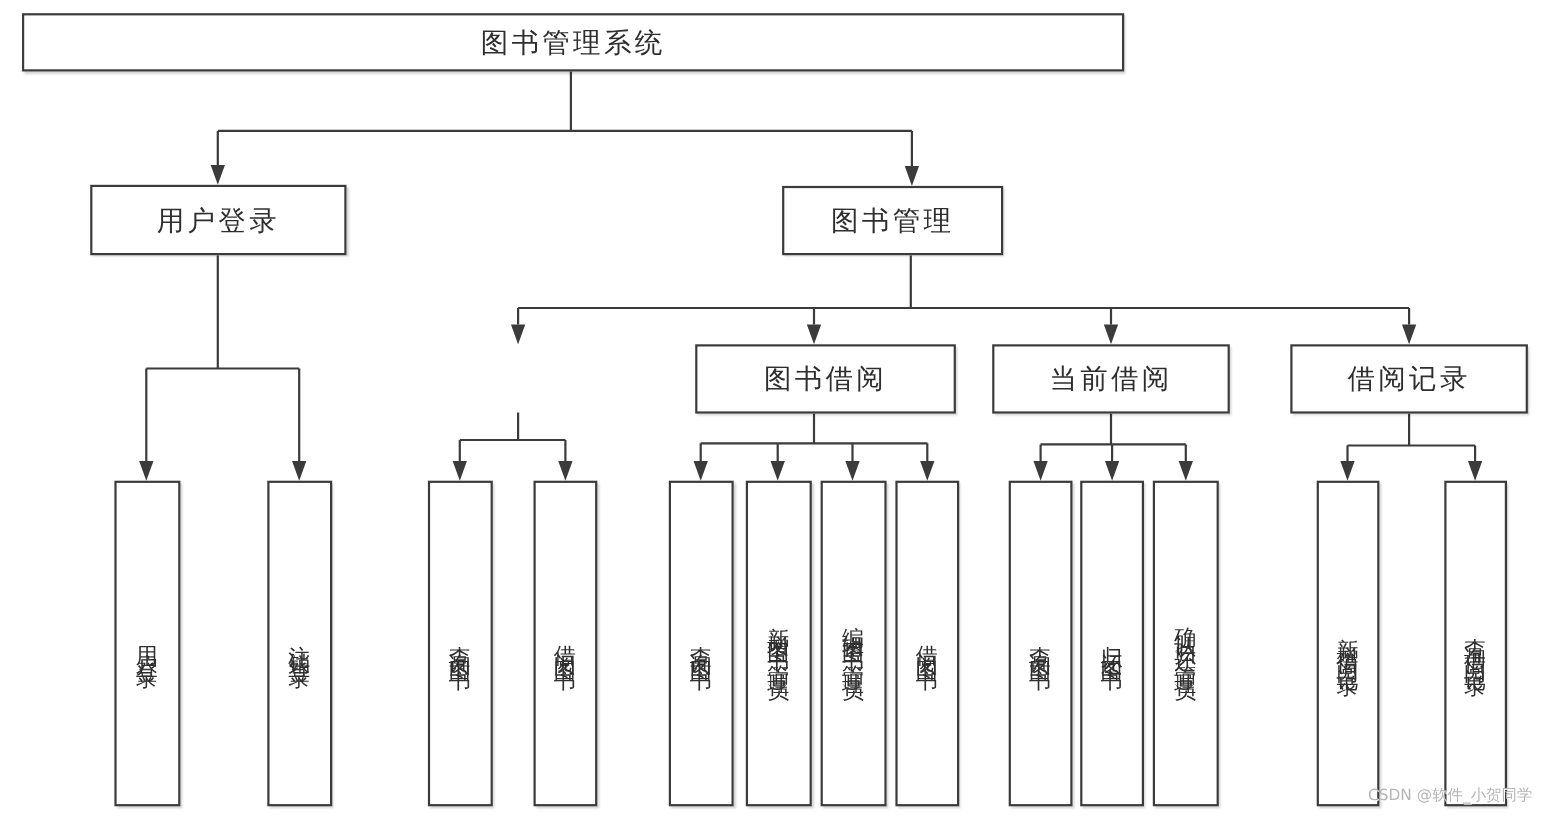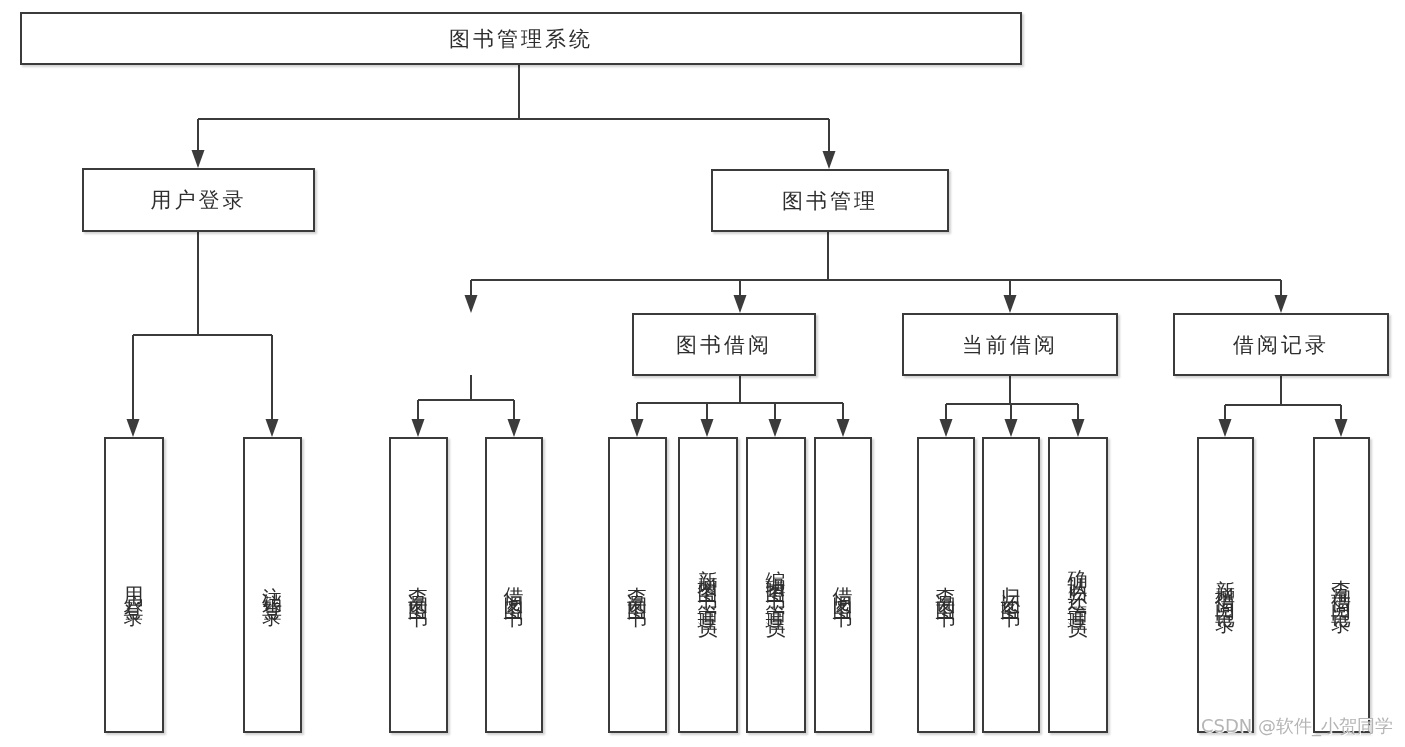--- a/index.html
+++ b/index.html
@@ -14,35 +14,35 @@
   .node{
     position:absolute;
     box-sizing:border-box;
     border:2px solid #3b3b3b;
     background:#ffffff;
     color:#2e2e2e;
     display:flex;align-items:center;justify-content:center;
     box-shadow:2px 2px 2px rgba(0,0,0,0.18);
   }
   .hbox{
-    font-size:21px;
+    font-size:25px;
     letter-spacing:3px;
     white-space:nowrap;
   }
   .vbox{
     writing-mode:vertical-rl;
     font-size:20px;
     letter-spacing:7px;
     line-height:1;
     text-align:center;
   }
   #watermark{
     position:absolute;
     right:12px;top:714px;
-    font-size:18px;
+    font-size:14px;
     color:#b5b5b5;
     white-space:nowrap;
     text-shadow:1px 1px 0 rgba(255,255,255,0.9);
   }
 </style>
 </head>
 <body>
 
 <div id="canvas">
 
@@ -96,23 +96,23 @@
       <polygon points="1004.5,419 1017.5,419 1011,437"></polygon>
       <polygon points="1071.5,419 1084.5,419 1078,437"></polygon>
       <polygon points="1218.5,419 1231.5,419 1225,437"></polygon>
       <polygon points="1334.5,419 1347.5,419 1341,437"></polygon>
     </g>
   </svg>
 
   <div class="node hbox" style="left:20px;top:12px;width:1002px;height:53px;">图书管理系统</div>
 
   <div class="node hbox" style="left:82px;top:168px;width:233px;height:64px;">用户登录</div>
-  <div class="node hbox" style="left:711px;top:169px;width:238px;height:63px;">图书管理</div>
+  <div class="node hbox" style="left:711px;top:169px;width:201px;height:63px;">图书管理</div>
 
-  <div class="node hbox" style="left:632px;top:313px;width:184px;height:63px;">图书借阅</div>
+  <div class="node hbox" style="left:632px;top:313px;width:237px;height:63px;">图书借阅</div>
   <div class="node hbox" style="left:1173px;top:313px;width:216px;height:63px;">借阅记录</div>
   <div class="node hbox" style="left:902px;top:313px;width:216px;height:63px;">当前借阅</div>
 
   <div class="node vbox" style="left:104px;top:437px;width:60px;height:296px;">用户登录</div>
   <div class="node vbox" style="left:243px;top:437px;width:59px;height:296px;">注销登录</div>
 
   <div class="node vbox" style="left:389px;top:437px;width:59px;height:296px;">查询图书</div>
   <div class="node vbox" style="left:485px;top:437px;width:58px;height:296px;">借阅图书</div>
 
   <div class="node vbox" style="left:608px;top:437px;width:59px;height:296px;">查询图书</div>

